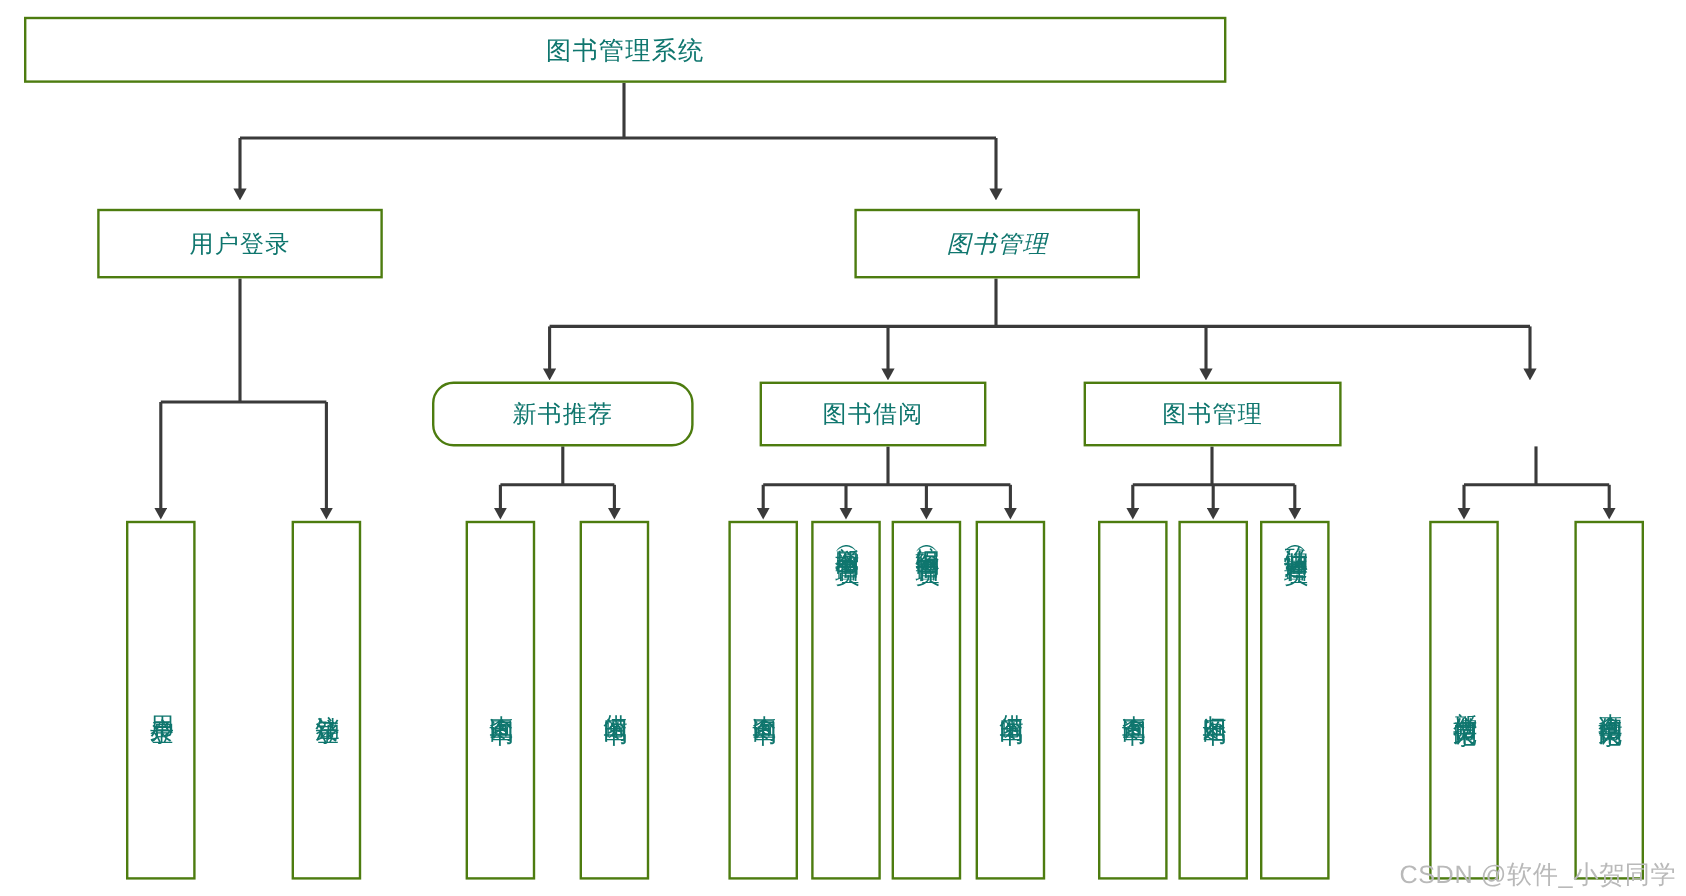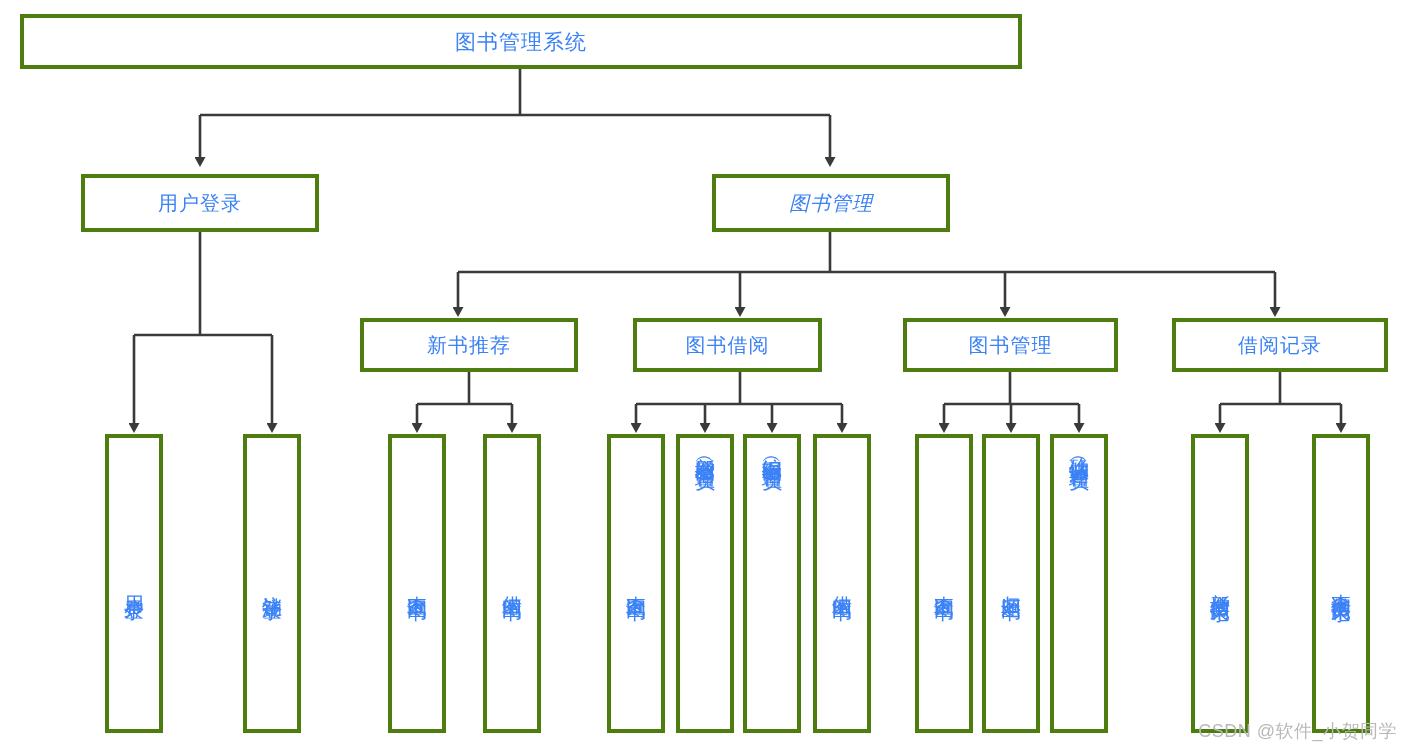--- a/index.html
+++ b/index.html
@@ -18,25 +18,25 @@
     position:absolute;
     left:0; top:0;
     width:1405px;
     height:747px;
     pointer-events:none;
   }
   .node{
     position:absolute;
     box-sizing:border-box;
     background:#ffffff;
-    border:4px solid #4d7c0f;
+    border:2px solid #4d7c0f;
     display:flex;
     align-items:center;
     justify-content:center;
-    color:#3b82f6;
+    color:#0f766e;
   }
   .node.root{ font-size:21px; }
   .node.lvl1{ font-size:20px; }
   .node.lvl2{ font-size:20px; }
   .node.leaf{
     font-size:20px;
     align-items:center;
     justify-content:center;
     padding:4px 0;
   }
@@ -50,21 +50,21 @@
   }
   .node .htext{
     white-space:nowrap;
     letter-spacing:1px;
   }
   .leaf.topalign{ align-items:flex-start; }
   #watermark{
     position:absolute;
     right:8px;
     bottom:4px;
-    font-size:18px;
+    font-size:21px;
     color:#b9b9b9;
     letter-spacing:0.5px;
     white-space:nowrap;
   }
 </style>
 </head>
 <body>
 
 <div id="canvas">
 
@@ -122,31 +122,28 @@
     <span class="htext">图书管理系统</span>
   </div>
 
   <div class="node lvl1" style="left:81px;top:174px;width:238px;height:58px;">
     <span class="htext">用户登录</span>
   </div>
   <div class="node lvl1" style="left:712px;top:174px;width:238px;height:58px;font-style:italic;">
     <span class="htext">图书管理</span>
   </div>
 
-  <div class="node lvl2" style="left:360px;top:318px;width:218px;height:54px;">
+  <div class="node lvl2" style="left:360px;top:318px;width:218px;height:54px;border-radius:18px;">
     <span class="htext">新书推荐</span>
   </div>
   <div class="node lvl2" style="left:633px;top:318px;width:189px;height:54px;font-family:Liberation Serif, serif;">
     <span class="htext">图书借阅</span>
   </div>
   <div class="node lvl2" style="left:903px;top:318px;width:215px;height:54px;">
     <span class="htext">图书管理</span>
-  </div>
-  <div class="node lvl2" style="left:1172px;top:318px;width:216px;height:54px;">
-    <span class="htext">借阅记录</span>
   </div>
 
   <div class="node leaf" style="left:105px;top:434px;width:58px;height:299px;">
     <span class="vtext">用户登录</span>
   </div>
   <div class="node leaf" style="left:243px;top:434px;width:58px;height:299px;">
     <span class="vtext">注销登录</span>
   </div>
 
   <div class="node leaf" style="left:388px;top:434px;width:58px;height:299px;">

